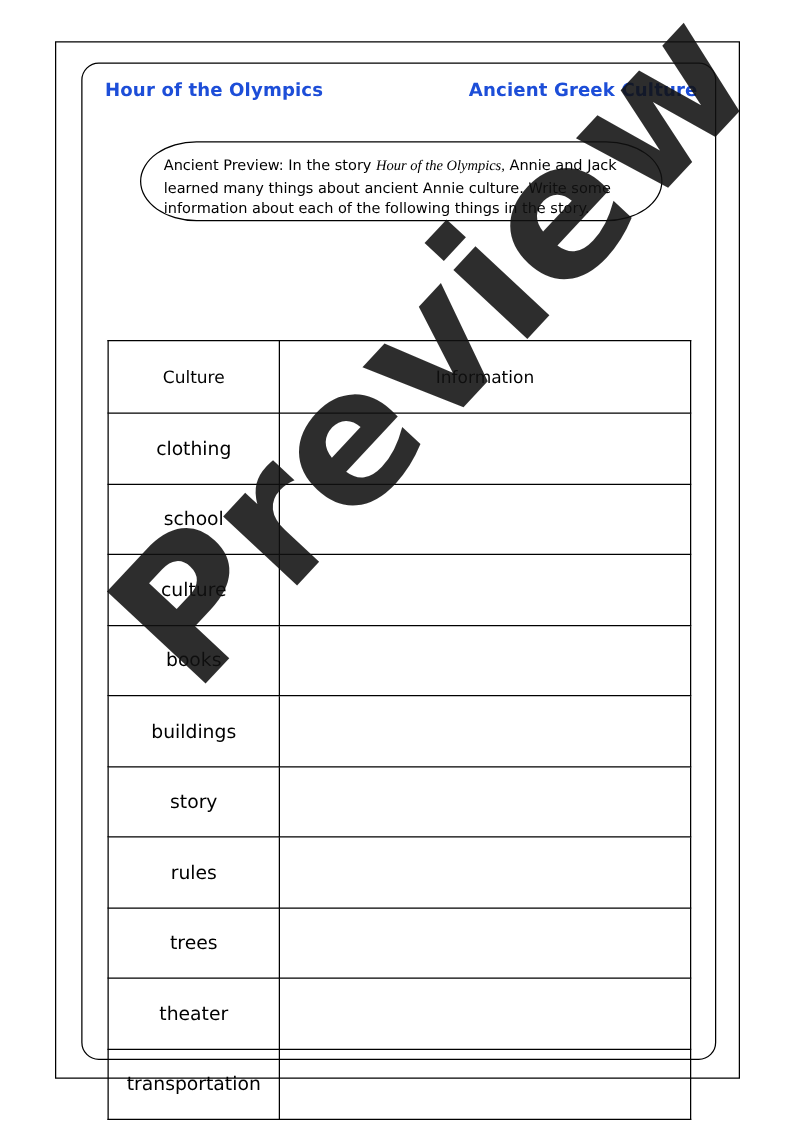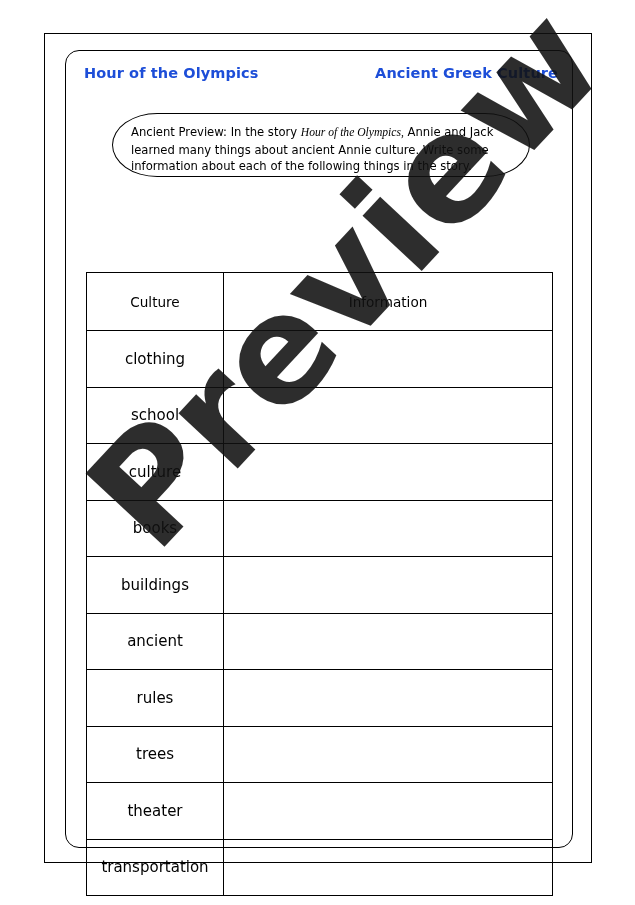--- a/index.html
+++ b/index.html
@@ -159,21 +159,21 @@
         </tr>
         <tr>
           <td>books</td>
           <td></td>
         </tr>
         <tr>
           <td>buildings</td>
           <td></td>
         </tr>
         <tr>
-          <td>ancient</td>
+          <td>story</td>
           <td></td>
         </tr>
         <tr>
           <td>rules</td>
           <td></td>
         </tr>
         <tr>
           <td>trees</td>
           <td></td>
         </tr>

